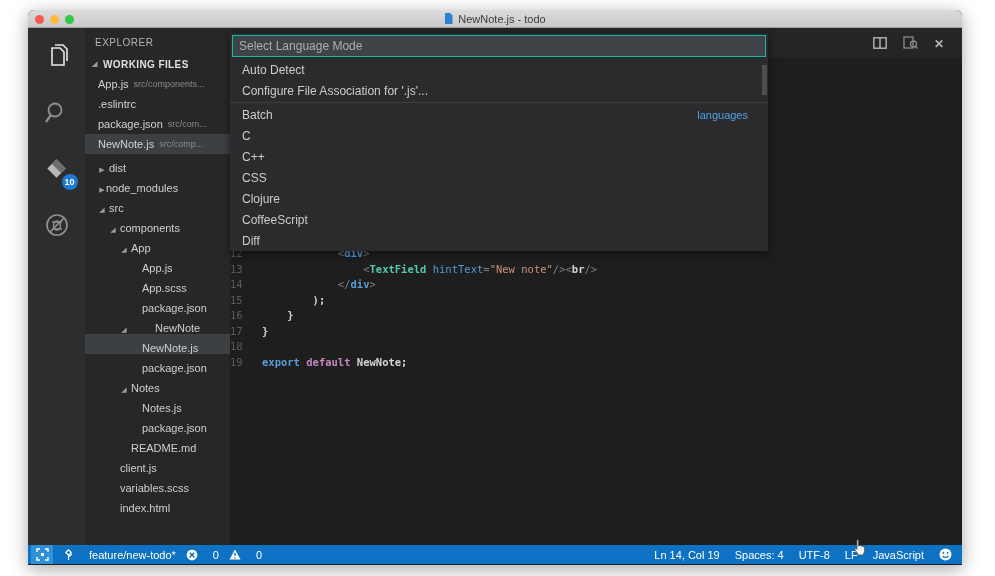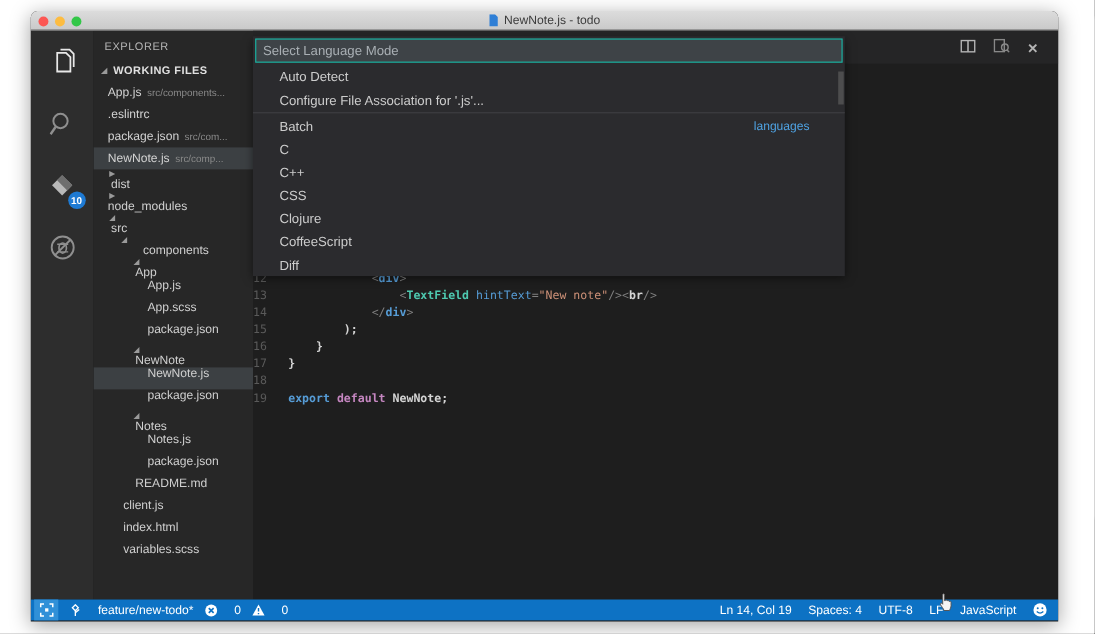--- a/index.html
+++ b/index.html
@@ -26,22 +26,22 @@
 
   .sidebar{width:145px;background:#272727;color:#c3c3c3;overflow:hidden;}
   .explorer-title{height:26px;padding:9px 0 0 10px;font-size:10px;letter-spacing:.5px;color:#b6b6b6;}
   .sec-header{height:20px;display:flex;align-items:center;gap:4px;padding-left:6px;
     font-size:10px;font-weight:bold;color:#e0e0e0;letter-spacing:.4px;cursor:pointer;}
   .twisty{color:#9a9a9a;font-size:7px;width:8px;display:inline-block;text-align:center;}
   .wf-row{height:20px;display:flex;align-items:center;padding-left:13px;font-size:11px;
     white-space:nowrap;overflow:hidden;cursor:pointer;color:#d2d2d2;}
   .wf-row .path{color:#8a8a8a;font-size:9px;margin-left:5px;overflow:hidden;text-overflow:ellipsis;}
   .row-sel{background:#3c4043;}
-  .tree-row{height:20px;display:flex;align-items:flex-start;font-size:11px;color:#cfcfcf;
-    white-space:nowrap;overflow:hidden;cursor:pointer;flex-direction:column;}
+  .tree-row{height:20px;display:flex;align-items:flex-end;font-size:11px;color:#cfcfcf;
+    white-space:nowrap;overflow:hidden;cursor:pointer;}
 
   .editor{flex:1;position:relative;background:#1e1e1e;}
   .ed-titlestrip{position:absolute;left:0;top:0;right:0;height:30px;background:#252526;}
   .ed-actions{position:absolute;right:18px;top:7px;display:flex;align-items:center;gap:16px;}
   .ed-actions .ic{cursor:pointer;opacity:.85;}
 
   .code{position:absolute;left:0;top:218px;right:0;font-family:"DejaVu Sans Mono",monospace;
     font-size:10.5px;line-height:15.5px;}
   .cl{display:flex;white-space:pre;}
   .ln{width:32px;text-align:right;color:#5a5a5a;padding-right:20px;flex:none;}
@@ -55,21 +55,21 @@
   .t-plain{color:#d4d4d4;font-weight:bold;}
 
   
   .quickpick{position:absolute;left:202px;top:23px;width:538px;background:#2b2b2e;
     box-shadow:0 3px 8px rgba(0,0,0,.5);z-index:10;}
   .qp-inputwrap{padding:2px;}
   .qp-input{width:100%;height:22px;background:#3e4347;border:1px solid #14b8a6;color:#d8d8d8;
     font-size:12px;padding:0 6px;font-family:"Liberation Sans",sans-serif;outline:none;}
   .qp-input::placeholder{color:#a9afb4;opacity:1;}
   .qp-list{position:relative;}
-  .qp-item{height:21px;display:flex;align-items:center;padding:0 24px;font-size:12px;color:#cccccc;cursor:pointer;}
+  .qp-item{height:21px;display:flex;align-items:center;padding:0 12px;font-size:12px;color:#cccccc;cursor:pointer;}
   .qp-item .meta{margin-left:auto;color:#4fa3e3;font-size:11px;padding-right:8px;}
   .qp-sep{height:1px;background:#3f3f42;margin:1px 0;}
   .qp-scroll{position:absolute;right:1px;top:6px;width:5px;height:30px;background:#5a5a5a;opacity:.75;}
 
   
   .statusbar{position:absolute;left:0;bottom:1px;width:100%;height:19px;background:#0d72c4;color:#fff;
     display:flex;align-items:center;font-size:11px;}
   .sb-left{display:flex;align-items:center;gap:10px;padding-left:3px;}
   .sb-tile{width:22px;height:19px;background:#3090d8;display:flex;align-items:center;justify-content:center;cursor:pointer;}
   .sb-item{display:flex;align-items:center;gap:15px;cursor:pointer;white-space:nowrap;}
@@ -161,77 +161,77 @@
             <div class="tree-row" style="padding-left: 13px;">
               <span class="twisty">▶</span>
               <span style="margin-left: 0;">node_modules</span>
             </div>
             <div class="tree-row" style="padding-left: 13px;">
               <span class="twisty">◢</span>
               <span style="margin-left: 3px;">src</span>
             </div>
             <div class="tree-row" style="padding-left: 24px;">
               <span class="twisty">◢</span>
-              <span style="margin-left: 21px;">components</span>
+              <span style="margin-left: 3px;">components</span>
             </div>
             <div class="tree-row" style="padding-left: 35px;">
               <span class="twisty">◢</span>
               <span style="margin-left: 3px;">App</span>
             </div>
             <div class="tree-row" style="padding-left: 46px;">
               <span class="twisty"></span>
               <span style="margin-left: 3px;">App.js</span>
             </div>
             <div class="tree-row" style="padding-left: 46px;">
               <span class="twisty"></span>
               <span style="margin-left: 3px;">App.scss</span>
             </div>
             <div class="tree-row" style="padding-left: 46px;">
               <span class="twisty"></span>
               <span style="margin-left: 3px;">package.json</span>
             </div>
+            <div class="tree-row" style="padding-left: 35px; gap: 24px;">
+              <span class="twisty">◢</span>
+              <span style="margin-left: 3px;">NewNote</span>
+            </div>
+            <div class="tree-row row-sel" style="padding-left: 46px;">
+              <span class="twisty"></span>
+              <span style="margin-left: 3px;">NewNote.js</span>
+            </div>
+            <div class="tree-row" style="padding-left: 46px;">
+              <span class="twisty"></span>
+              <span style="margin-left: 3px;">package.json</span>
+            </div>
             <div class="tree-row" style="padding-left: 35px;">
               <span class="twisty">◢</span>
-              <span style="margin-left: 3px;">NewNote</span>
-            </div>
-            <div class="tree-row row-sel" style="padding-left: 46px;">
-              <span class="twisty"></span>
-              <span style="margin-left: 3px;">NewNote.js</span>
+              <span style="margin-left: 3px;">Notes</span>
+            </div>
+            <div class="tree-row" style="padding-left: 46px;">
+              <span class="twisty"></span>
+              <span style="margin-left: 3px;">Notes.js</span>
             </div>
             <div class="tree-row" style="padding-left: 46px;">
               <span class="twisty"></span>
               <span style="margin-left: 3px;">package.json</span>
             </div>
             <div class="tree-row" style="padding-left: 35px;">
-              <span class="twisty">◢</span>
-              <span style="margin-left: 3px;">Notes</span>
-            </div>
-            <div class="tree-row" style="padding-left: 46px;">
-              <span class="twisty"></span>
-              <span style="margin-left: 3px;">Notes.js</span>
-            </div>
-            <div class="tree-row" style="padding-left: 46px;">
-              <span class="twisty"></span>
-              <span style="margin-left: 3px;">package.json</span>
-            </div>
-            <div class="tree-row" style="padding-left: 35px;">
               <span class="twisty"></span>
               <span style="margin-left: 3px;">README.md</span>
             </div>
             <div class="tree-row" style="padding-left: 24px;">
               <span class="twisty"></span>
               <span style="margin-left: 3px;">client.js</span>
             </div>
             <div class="tree-row" style="padding-left: 24px;">
               <span class="twisty"></span>
+              <span style="margin-left: 3px;">variables.scss</span>
+            </div>
+            <div class="tree-row" style="padding-left: 24px;">
+              <span class="twisty"></span>
               <span style="margin-left: 3px;">index.html</span>
-            </div>
-            <div class="tree-row" style="padding-left: 24px;">
-              <span class="twisty"></span>
-              <span style="margin-left: 3px;">variables.scss</span>
             </div>
           </div>
       </div>
 
       <div class="editor">
         <div class="ed-titlestrip"></div>
         <div class="ed-actions">
           <span class="ic">
             <svg width="14" height="12" viewBox="0 0 14 12">
               <rect x="0.8" y="0.8" width="12.4" height="10.4" fill="none" stroke="#cfcfcf" stroke-width="1.4"></rect>

